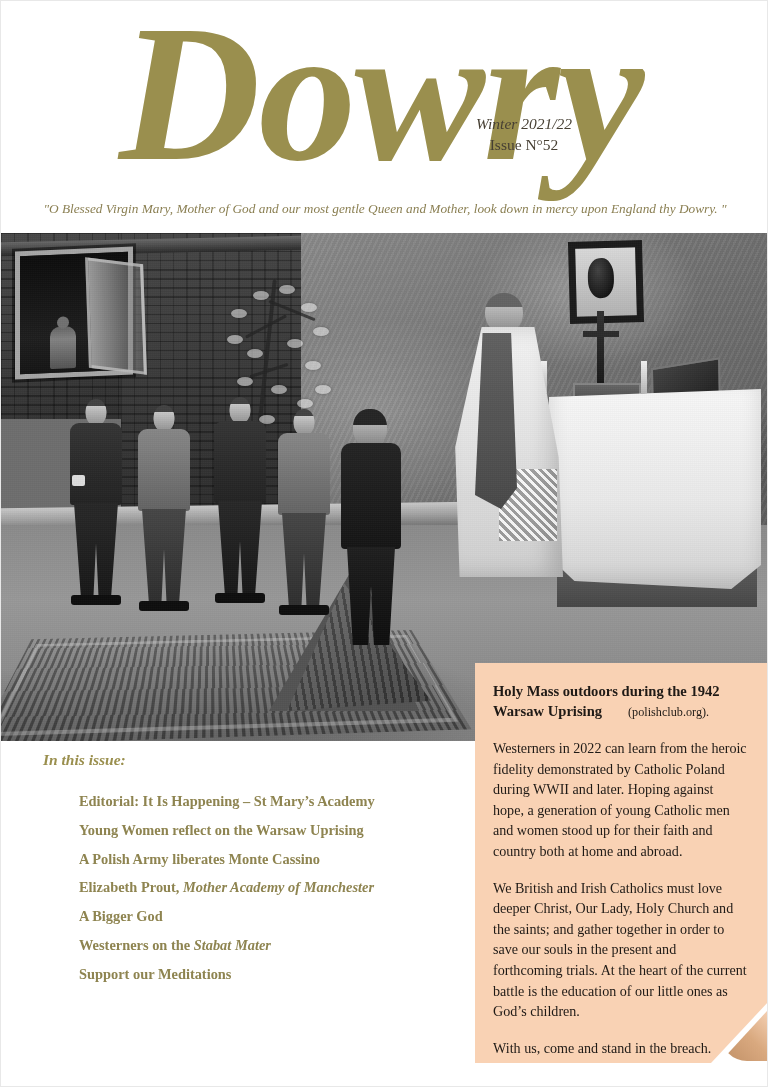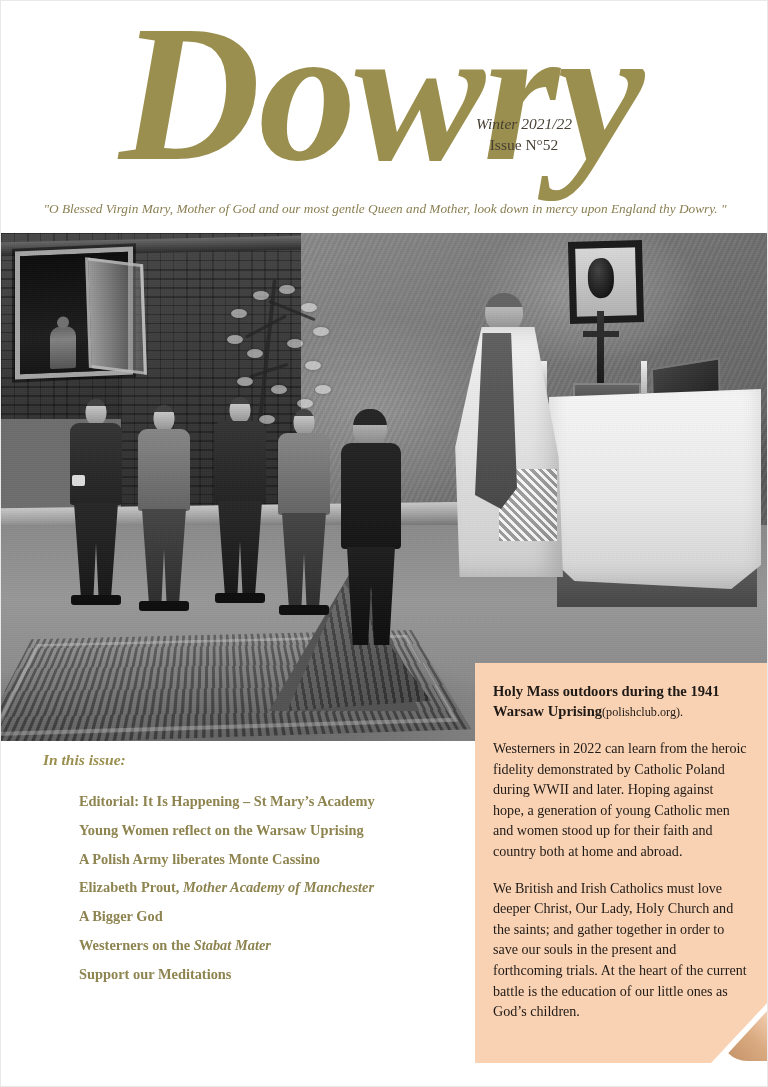--- a/index.html
+++ b/index.html
@@ -455,20 +455,21 @@
   #caption-heading {
     font-weight: 700;
     font-size: 14.6px;
     line-height: 20px;
     margin: 0;
     padding-right: 4px;
   }
   #caption-heading .credit {
     font-weight: 400;
     font-size: 12.2px;
+    padding-left: 26px;
     white-space: nowrap;
   }
   .caption-para {
     font-size: 14.1px;
     line-height: 20.6px;
     margin: 16px 0 0 0;
     text-align: left;
   }
   #page-curl {
     position: absolute;
@@ -625,23 +626,24 @@
         <li><span>A Polish Army liberates Monte Cassino</span></li>
         <li><span>Elizabeth Prout, </span><span class="it">Mother Academy of Manchester</span></li>
         <li><span>A Bigger God</span></li>
         <li><span>Westerners on the </span><span class="it">Stabat Mater</span></li>
         <li><span>Support our Meditations</span></li>
       </ul>
   </div>
 
   <div id="caption-box">
     <p id="caption-heading">
-      <span>Holy Mass outdoors during the 1941 Warsaw Uprising</span><span class="credit">(polishclub.org).</span>
+      <span>Holy Mass outdoors during the 1942 Warsaw Uprising</span><span class="credit">(polishclub.org).</span>
     </p>
     <p class="caption-para">Westerners in 2022 can learn from the heroic fidelity demonstrated by Catholic Poland during WWII and later. Hoping against hope, a generation of young Catholic men and women stood up for their faith and country both at home and abroad.</p>
     <p class="caption-para">We British and Irish Catholics must love deeper Christ, Our Lady, Holy Church and the saints; and gather together in order to save our souls in the present and forthcoming trials. At the heart of the current battle is the education of our little ones as God’s children.</p>
+    <p class="caption-para">With us, come and stand in the breach.</p>
     <div id="page-curl">
       <div class="curl-white"></div>
       <div class="curl-fold"></div>
     </div>
   </div>
 
 </div>
 
 </body></html>

